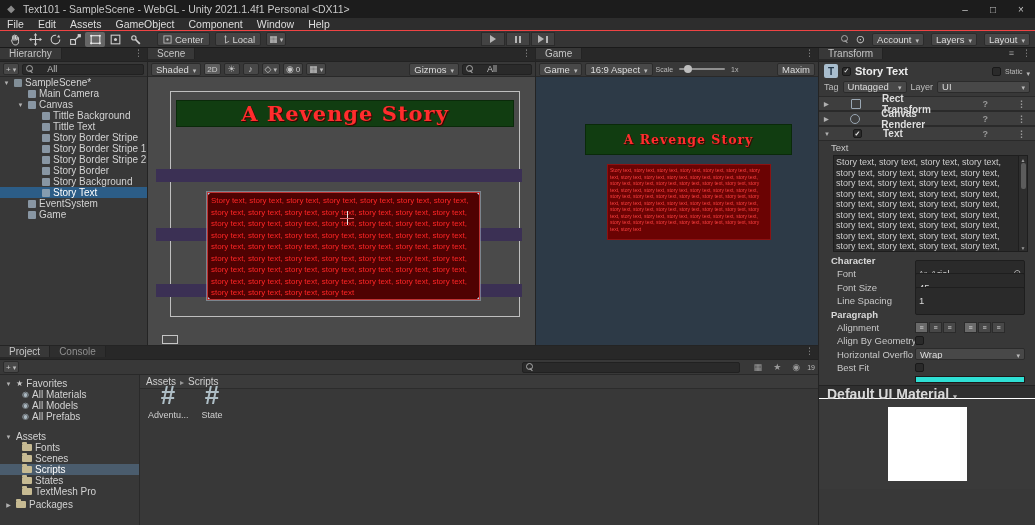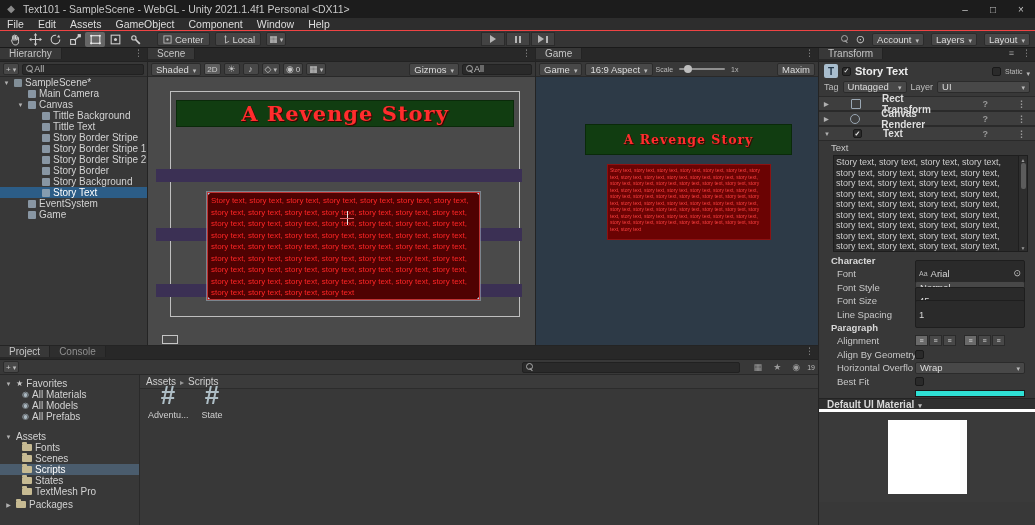--- a/index.html
+++ b/index.html
@@ -39,21 +39,21 @@
   #project{left:0;top:345px;width:818px;height:180px;border-top:1px solid #242424}
   #inspector{left:818px;top:48px;width:217px;height:477px;border-left:1px solid #242424}
   .tabbar{height:14px;background:#282828;border-bottom:1px solid #222;display:flex;align-items:flex-start}
   .tab{padding:0 9px;font-size:10px;color:#C4C4C4;display:flex;align-items:center;background:#383838;border-right:1px solid #232323}
   .tab.inactive{background:#2E2E2E;color:#8F8F8F}
   .tabbar .spacer{flex:1}
   .bar-icon{color:#9A9A9A;font-size:9px;display:flex;align-items:center;padding:0 4px}
   .subbar{height:15px;background:#383838;border-bottom:1px solid #292929;display:flex;align-items:center;gap:3px;padding:0 3px;font-size:9.5px;color:#CCC}
   .ibtn{min-width:16px;height:12px;background:#484848;border:1px solid #2B2B2B;border-radius:2px;display:inline-flex;align-items:center;justify-content:center;font-size:8px;color:#CCC;padding:0 2px;gap:2px}
   .ibtn.on{background:#5E5E5E}
-  .search{background:#2A2A2A;border:1px solid #212121;border-radius:2px;height:11px;display:flex;align-items:center;padding:0 3px;gap:0;font-size:9px;color:#BFBFBF}
+  .search{background:#2A2A2A;border:1px solid #212121;border-radius:2px;height:11px;display:flex;align-items:center;padding:0 3px;gap:13px;font-size:9px;color:#BFBFBF}
   
   .trow{height:11px;display:flex;align-items:center;font-size:10px;color:#D2D2D2;gap:3px;white-space:nowrap;padding-right:2px}
   .trow .arr{width:9px;font-size:6px;color:#B0B0B0;text-align:center;flex:none}
   .arr.open::after{content:"▼"}
   .arr.closed::after{content:"▶"}
   .trow.sel{background:#2C5D87;color:#FFF}
   .trow.sel2{background:#4A5C6D;color:#FFF}
   .hicon{width:8px;height:8px;background:#97A7B6;border-radius:1px;flex:none;opacity:.85}
   .folder{width:10px;height:7px;background:#C6BA92;border-radius:1px;position:relative;flex:none}
   .folder::before{content:"";position:absolute;left:0;top:-2px;width:5px;height:2px;background:#C6BA92;border-radius:1px 1px 0 0}
@@ -110,21 +110,21 @@
   #ta-scroll{width:9px;background:#2E2E2E;border-left:1px solid #1E1E1E;display:flex;flex-direction:column;align-items:center}
   #ta-scroll .sarr{font-size:5px;color:#999;height:7px;display:flex;align-items:center}
   #ta-thumb{width:5px;height:26px;background:#5C5C5C;border-radius:2px}
   #ta-scroll .fill{flex:1}
   .abtn{width:13px;height:11px;background:#484848;border:1px solid #2B2B2B;display:flex;align-items:center;justify-content:center;font-size:7px;color:#DDD}
   .abtn.on{background:#6A6A6A}
   .agroup{display:flex;gap:1px;margin-right:5px}
   #color-swatch-row{display:flex;align-items:center;height:10px;padding:0 10px 0 18px}
   #color-swatch-row .ilabel{width:78px;flex:none}
   #color-swatch{flex:1;height:7px;background:#2FE0D5;border:1px solid #1A1A1A}
-  #material-header{height:14px;background:#2F2F2F;border-top:1px solid #232323;border-bottom:3px solid #ffffff;display:flex;align-items:center;gap:4px;padding:0 8px;font-size:10px;font-weight:bold;color:#D8D8D8}
+  #material-header{height:14px;background:#2F2F2F;border-top:1px solid #232323;border-bottom:1px solid #ffffff;display:flex;gap:4px;padding:0 8px;font-size:14px;font-weight:bold;color:#D8D8D8}
   #material-preview{height:90px;background:#3A3A3A;position:relative}
   #material-swatch{position:absolute;left:69px;top:8px;width:79px;height:74px;background:#FFF}
   .mini{font-size:7px;color:#BBB}
 </style>
 </head>
 <body>
 
 <div id="titlebar" class="abs">
   <span class="logo">◆</span>
   <span>Text101 - SampleScene - WebGL - Unity 2021.1.4f1 Personal &lt;DX11&gt;</span>
@@ -588,30 +588,20 @@
     <span class="ival">
         <span class="ifield">
           <span class="mini" style="margin-right:3px">Aa</span>
           <span>Arial</span>
           <span style="flex:1"></span>
           <span class="glyph">⊙</span>
         </span>
       </span>
   </div>
   <div class="irow">
-    <span class="ilabel">Font Style</span>
-    <span class="ival">
-        <span class="idd">
-          <span>Normal</span>
-          <span class="spacer"></span>
-          <span class="caret"></span>
-        </span>
-      </span>
-  </div>
-  <div class="irow">
     <span class="ilabel">Font Size</span>
     <span class="ival">
         <span class="ifield">
           <span>45</span>
         </span>
       </span>
   </div>
   <div class="irow">
     <span class="ilabel">Line Spacing</span>
     <span class="ival">

